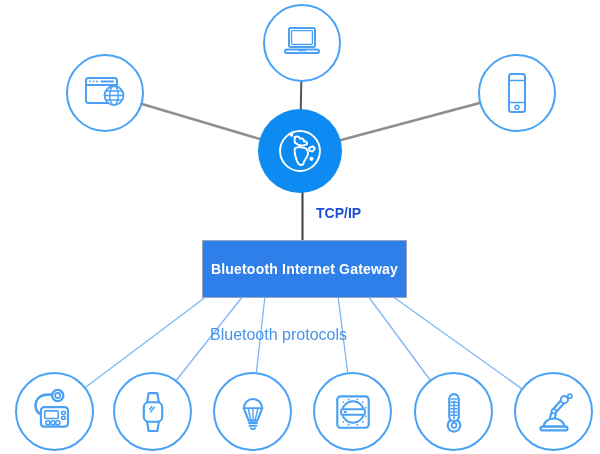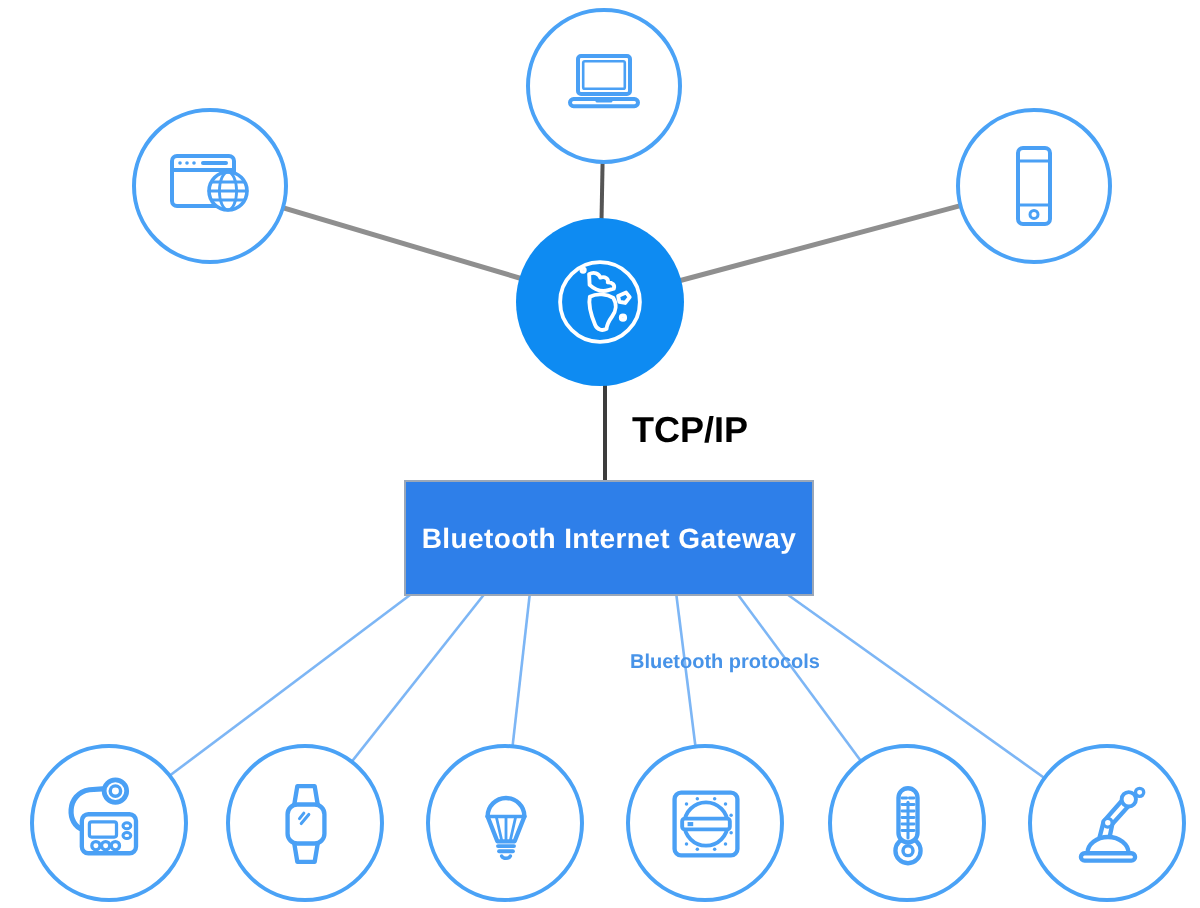--- a/index.html
+++ b/index.html
@@ -49,33 +49,33 @@
     justify-content: center;
     z-index: 3;
     color: #ffffff;
     font-size: 14px;
     font-weight: 600;
     letter-spacing: 0.2px;
   }
   .tcp-label {
     position: absolute;
     left: 316px; top: 205px;
-    color: #000000;
-    font-size: 18px;
+    color: #1d4ed8;
+    font-size: 14px;
     font-weight: 700;
     z-index: 3;
   }
   .protocols-label {
     position: absolute;
     left: 210px; top: 326px;
     width: 200px;
-    text-align: right;
+    text-align: left;
     color: #4793e8;
-    font-size: 10px;
-    font-weight: 700;
+    font-size: 16px;
+    font-weight: 400;
     z-index: 3;
   }
   .icon-svg { display: block; }
 </style>
 </head>
 <body>
 
 <div class="canvas">
 
   <svg class="lines" viewBox="0 0 600 454">

